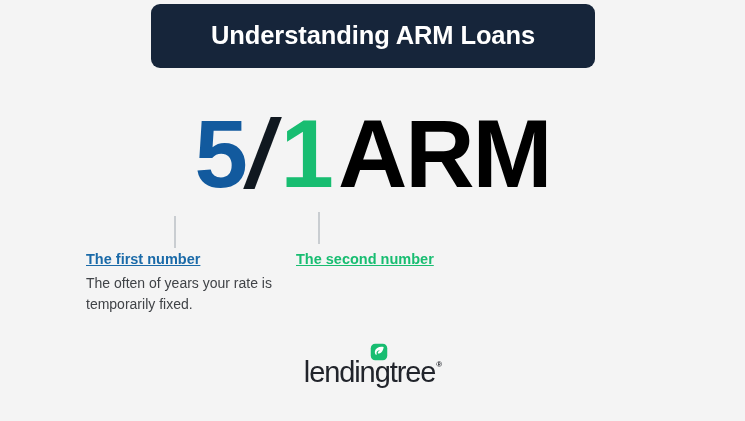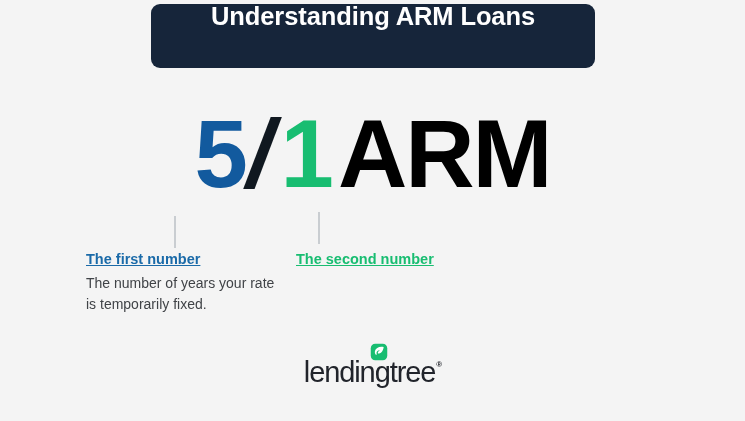--- a/index.html
+++ b/index.html
@@ -26,20 +26,21 @@
   
   .header-banner {
     position: absolute;
     left: 151px;
     top: 4px;
     width: 444px;
     height: 64px;
     background: #16253a;
     border-radius: 9px;
     display: flex;
+    align-items: center;
     justify-content: center;
   }
   .header-title {
     color: #ffffff;
     font-size: 25.5px;
     font-weight: bold;
     letter-spacing: -0.1px;
     line-height: 1;
     white-space: nowrap;
   }
@@ -155,21 +156,21 @@
     <span class="hl-slash">/</span>
     <span class="hl-one">1</span>
     <span class="hl-arm">ARM</span>
   </div>
 
   <div class="connector first"></div>
   <div class="connector second"></div>
 
   <div class="caption col-first">
     <p class="caption-heading">The first number</p>
-    <p class="caption-body">The number of years your rate is temporarily fixed.</p>
+    <p class="caption-body">The often of years your rate is temporarily fixed.</p>
   </div>
 
   <div class="caption col-second">
     <p class="caption-heading">The second number</p>
   </div>
 
   <div class="logo">
     <div class="logo-inner">
       <svg class="logo-leaf" viewBox="0 0 24 24">
         <rect x="1" y="1" width="22" height="22" rx="6" ry="6" fill="#18bd71"></rect>

